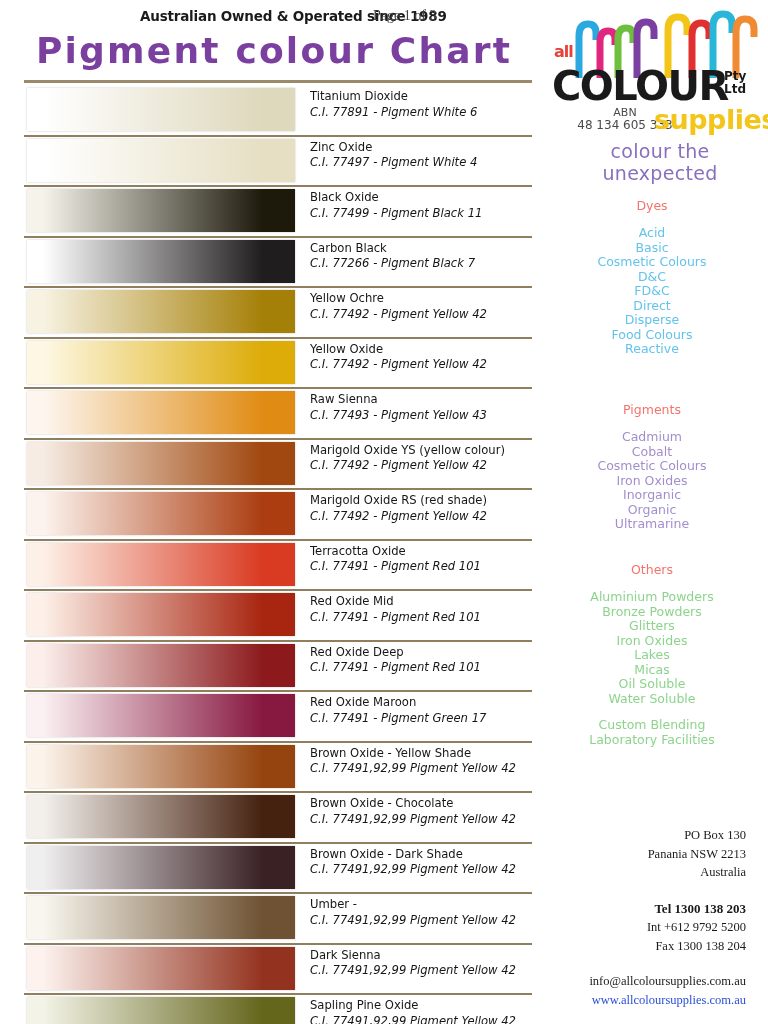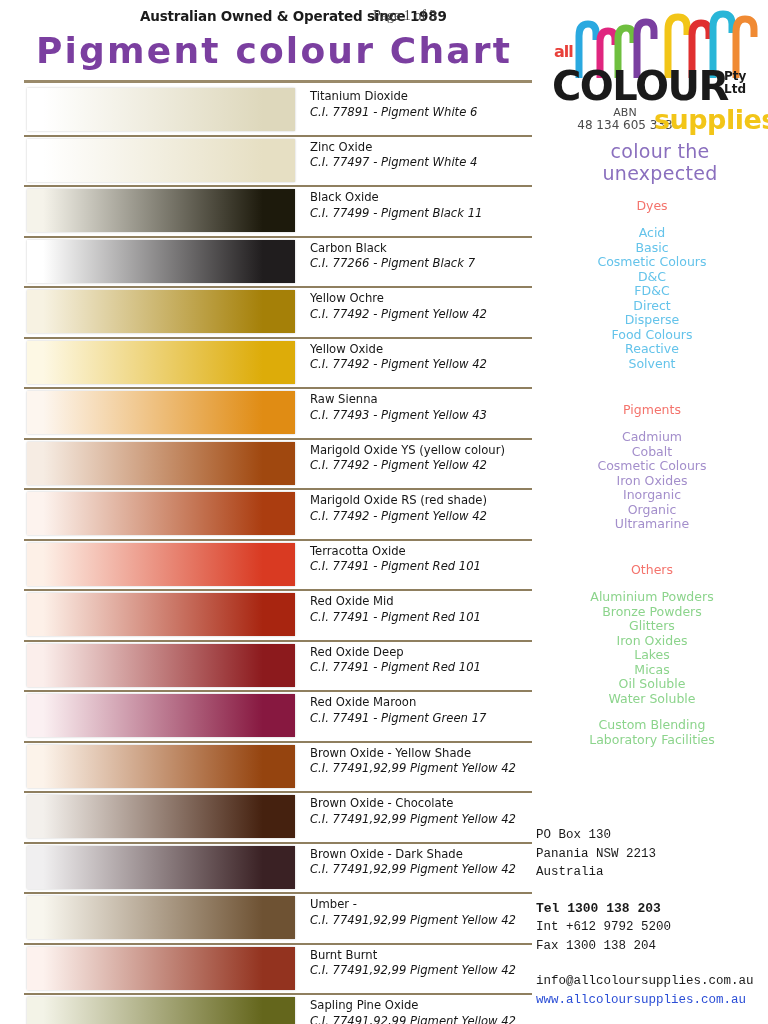--- a/index.html
+++ b/index.html
@@ -114,22 +114,22 @@
     font-family:"DejaVu Sans", sans-serif;
     font-size:12.5px;line-height:1.16;
   }
   .cat-dyes .cat-item{color:#64c3ea;}
   .cat-pigments .cat-item{color:#a38ecb;}
   .cat-others .cat-item{color:#8cd48c;}
   .cat-gap{height:12px;}
 
   
   #contact{position:absolute;left:0;top:826px;width:232px;
-    box-sizing:border-box;
-    font-family:Liberation Mono, monospace;color:#1a1a1a;}
+    text-align:right;padding-right:22px;box-sizing:border-box;
+    font-family:Liberation Serif, serif;color:#1a1a1a;}
   #contact .addr{font-size:12.5px;line-height:1.48;}
   #contact .spacer{height:17px;}
   #contact .tel{font-size:13px;font-weight:bold;line-height:1.5;}
   #contact .sub{font-size:12.5px;line-height:1.48;}
   #contact .spacer2{height:17px;}
   #contact .email{font-size:12.5px;line-height:1.5;}
   #contact .web{font-size:12.5px;line-height:1.5;color:#2b4ed6;}
 </style>
 </head>
 <body>
@@ -274,21 +274,21 @@
         <div class="swatch" style="background: linear-gradient(to right, rgb(248, 246, 238) 0%, rgb(248, 246, 238) 6%, rgb(110, 82, 51) 88%, rgb(110, 82, 51) 100%);"></div>
         <div class="labels">
           <span class="pname">Umber -</span>
           <span class="pci">C.I. 77491,92,99 Pigment Yellow 42</span>
         </div>
       </div>
       <div class="srow">
         <div class="rule"></div>
         <div class="swatch" style="background: linear-gradient(to right, rgb(253, 242, 238) 0%, rgb(253, 242, 238) 6%, rgb(147, 51, 31) 88%, rgb(147, 51, 31) 100%);"></div>
         <div class="labels">
-          <span class="pname">Burnt Burnt</span>
+          <span class="pname">Dark Sienna</span>
           <span class="pci">C.I. 77491,92,99 Pigment Yellow 42</span>
         </div>
       </div>
       <div class="srow">
         <div class="rule"></div>
         <div class="swatch" style="background: linear-gradient(to right, rgb(243, 243, 231) 0%, rgb(243, 243, 231) 6%, rgb(100, 102, 28) 88%, rgb(100, 102, 28) 100%);"></div>
         <div class="labels">
           <span class="pname">Sapling Pine Oxide</span>
           <span class="pci">C.I. 77491,92,99 Pigment Yellow 42</span>
         </div>
@@ -327,21 +327,20 @@
           <div class="cat-head">Dyes</div>
           <div class="cat-item">Acid</div>
           <div class="cat-item">Basic</div>
           <div class="cat-item">Cosmetic Colours</div>
           <div class="cat-item">D&amp;C</div>
           <div class="cat-item">FD&amp;C</div>
           <div class="cat-item">Direct</div>
           <div class="cat-item">Disperse</div>
           <div class="cat-item">Food Colours</div>
           <div class="cat-item">Reactive</div>
-          <div class="cat-item">Solvent</div>
         </div>
         <div class="cat-block cat-pigments" style="top: 402px;">
           <div class="cat-head">Pigments</div>
           <div class="cat-item">Cadmium</div>
           <div class="cat-item">Cobalt</div>
           <div class="cat-item">Cosmetic Colours</div>
           <div class="cat-item">Iron Oxides</div>
           <div class="cat-item">Inorganic</div>
           <div class="cat-item">Organic</div>
           <div class="cat-item">Ultramarine</div>

